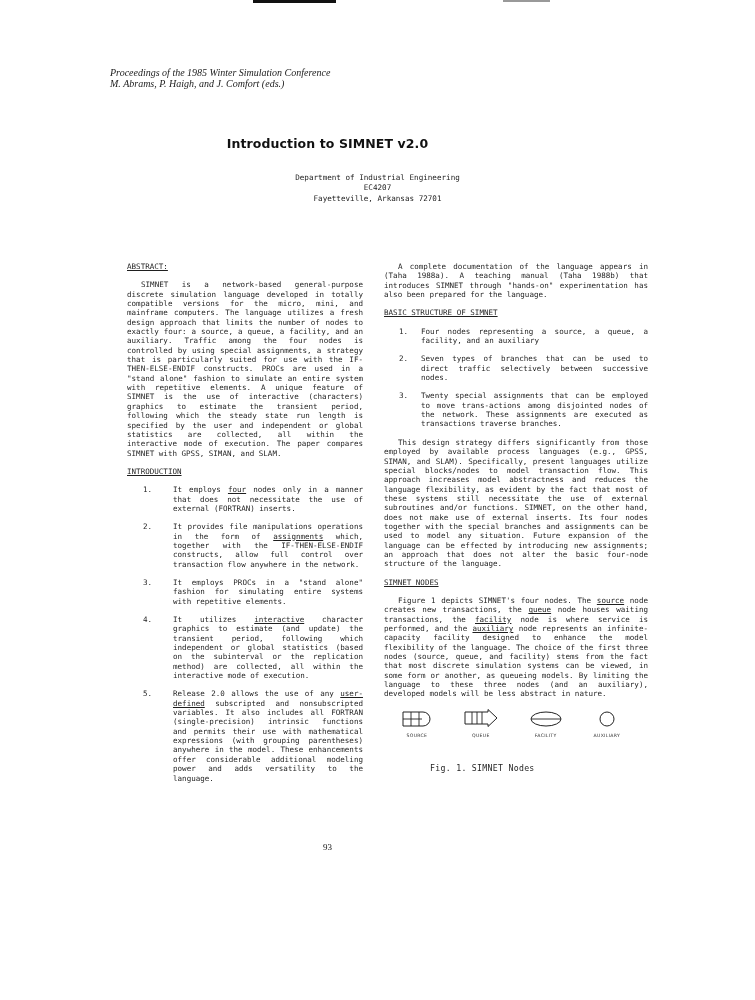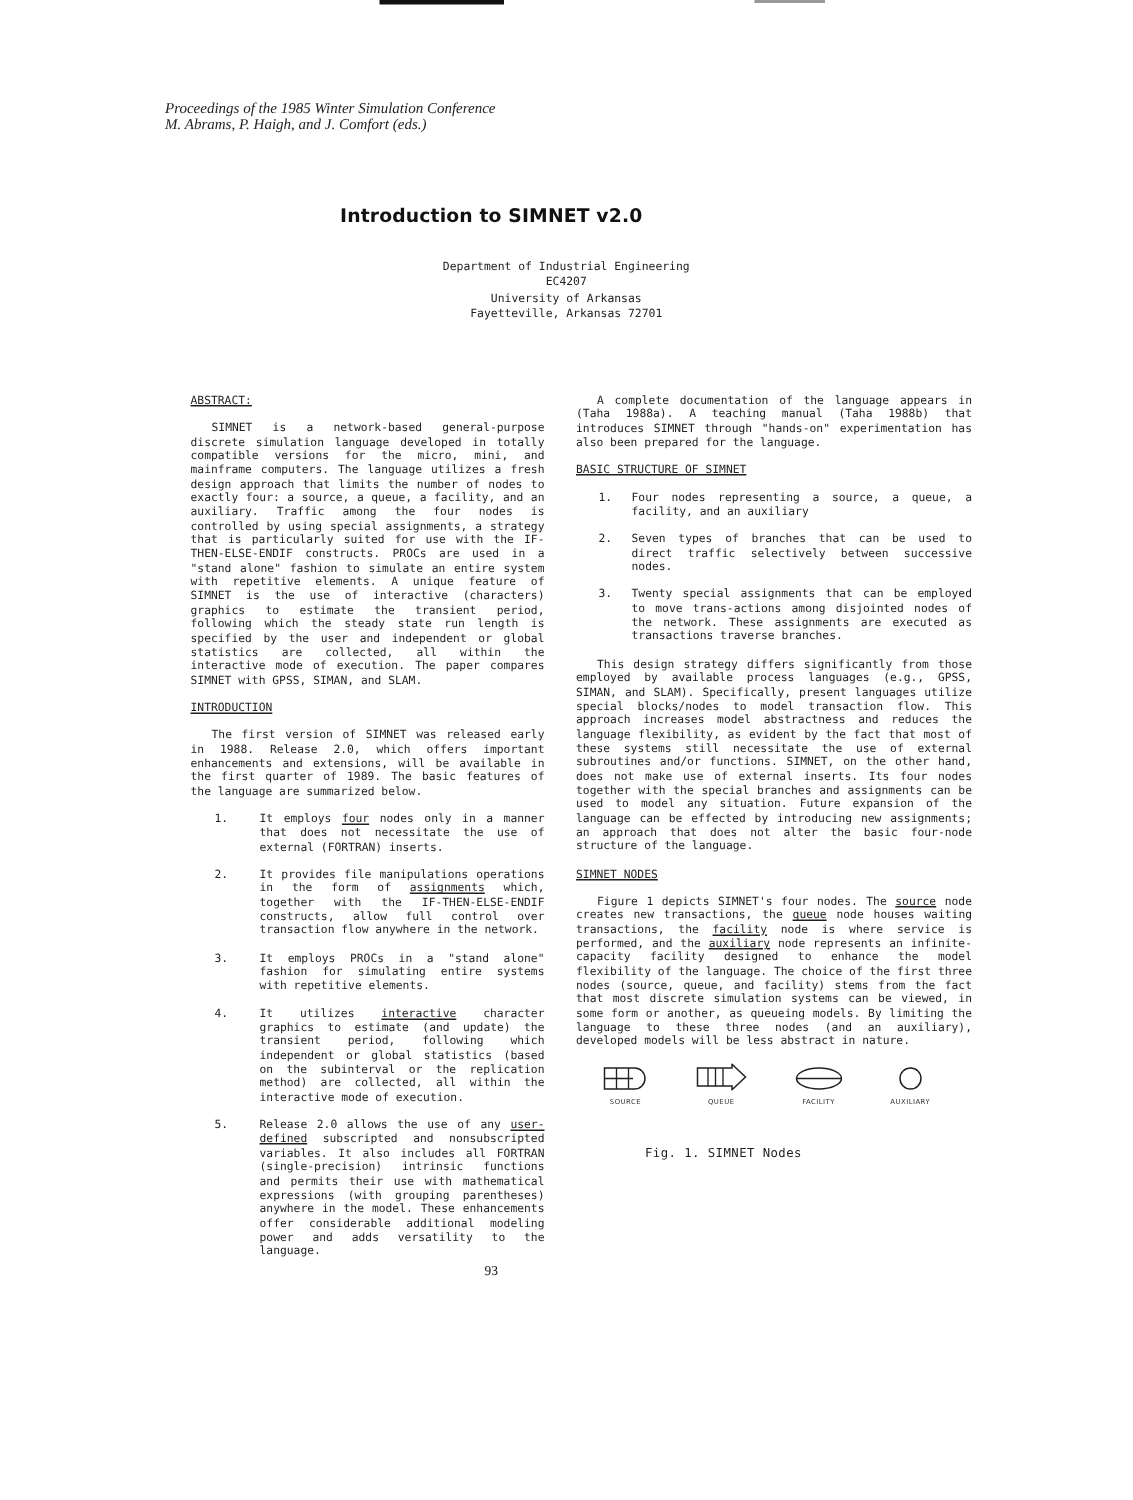--- a/index.html
+++ b/index.html
@@ -38,30 +38,28 @@
 <div class="proc">
   <div>Proceedings of the 1985 Winter Simulation Conference</div>
   <div>M. Abrams, P. Haigh, and J. Comfort (eds.)</div>
 </div>
 
 <div class="title">Introduction to SIMNET v2.0</div>
 
 <div class="authors">
   <div>Department of Industrial Engineering</div>
   <div>EC4207</div>
-  <div>University of Arkansas</div>
   <div>Fayetteville, Arkansas 72701</div>
 </div>
 
 <div class="col left">
   <div class="hdr">ABSTRACT:</div>
   <p>SIMNET is a network-based general-purpose discrete simulation language developed in totally compatible versions for the micro, mini, and mainframe computers. The language utilizes a fresh design approach that limits the number of nodes to exactly four: a source, a queue, a facility, and an auxiliary. Traffic among the four nodes is controlled by using special assignments, a strategy that is particularly suited for use with the IF-THEN-ELSE-ENDIF constructs. PROCs are used in a "stand alone" fashion to simulate an entire system with repetitive elements. A unique feature of SIMNET is the use of interactive (characters) graphics to estimate the transient period, following which the steady state run length is specified by the user and independent or global statistics are collected, all within the interactive mode of execution. The paper compares SIMNET with GPSS, SIMAN, and SLAM.</p>
 
   <div class="hdr" style="margin-top:6px">INTRODUCTION</div>
-  <p>The first version of SIMNET was released early in 1988. Release 2.0, which offers important enhancements and extensions, will be available in the first quarter of 1989. The basic features of the language are summarized below.</p>
 
   <div class="list">
     <div class="li">
       <span class="num">1.</span>
       <span class="txt"><span>It employs </span><span class="u">four</span><span> nodes only in a manner that does not necessitate the use of external (FORTRAN) inserts.</span></span>
     </div>
     <div class="li">
       <span class="num">2.</span>
       <span class="txt"><span>It provides file manipulations operations in the form of </span><span class="u">assignments</span><span> which, together with the IF-THEN-ELSE-ENDIF constructs, allow full control over transaction flow anywhere in the network.</span></span>
     </div>

